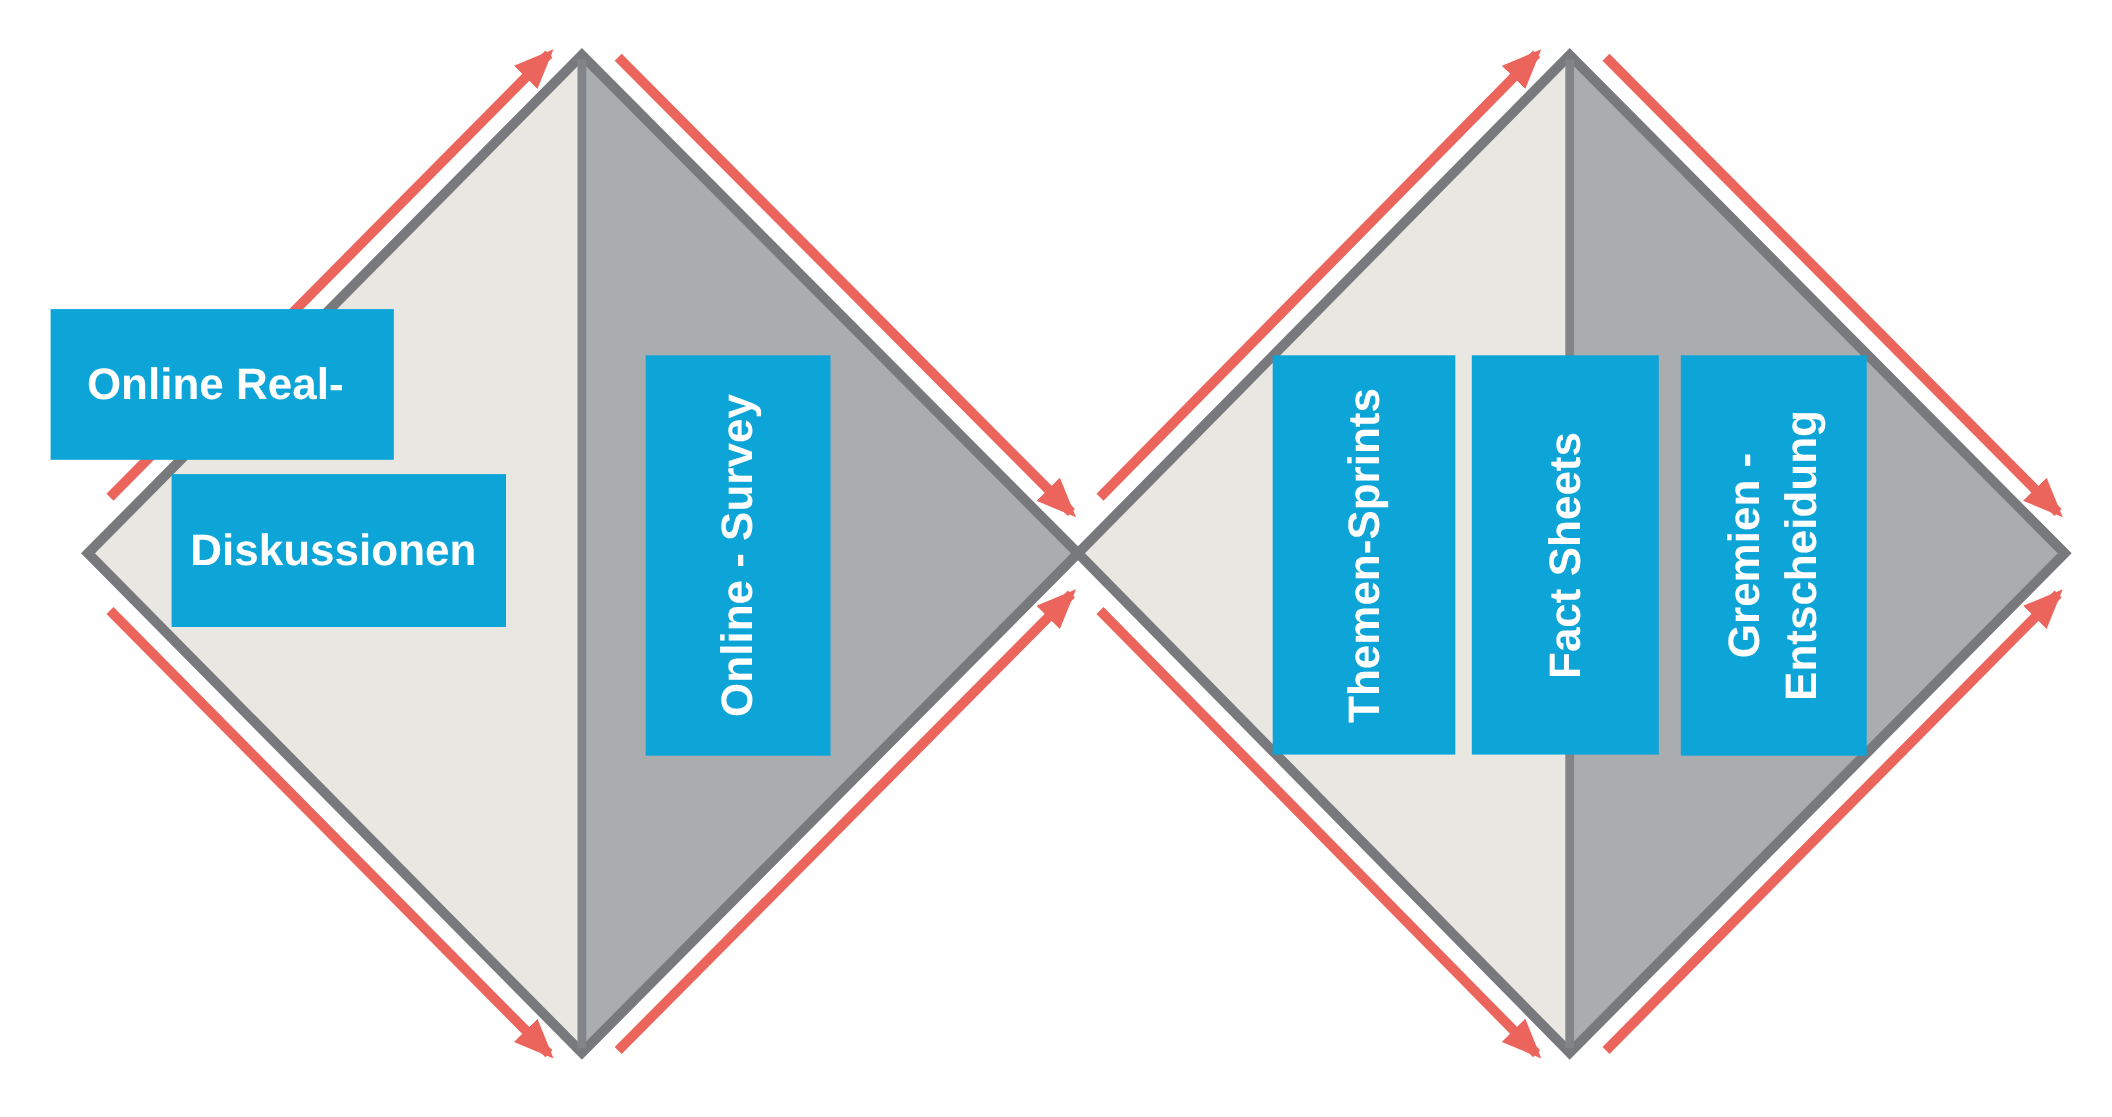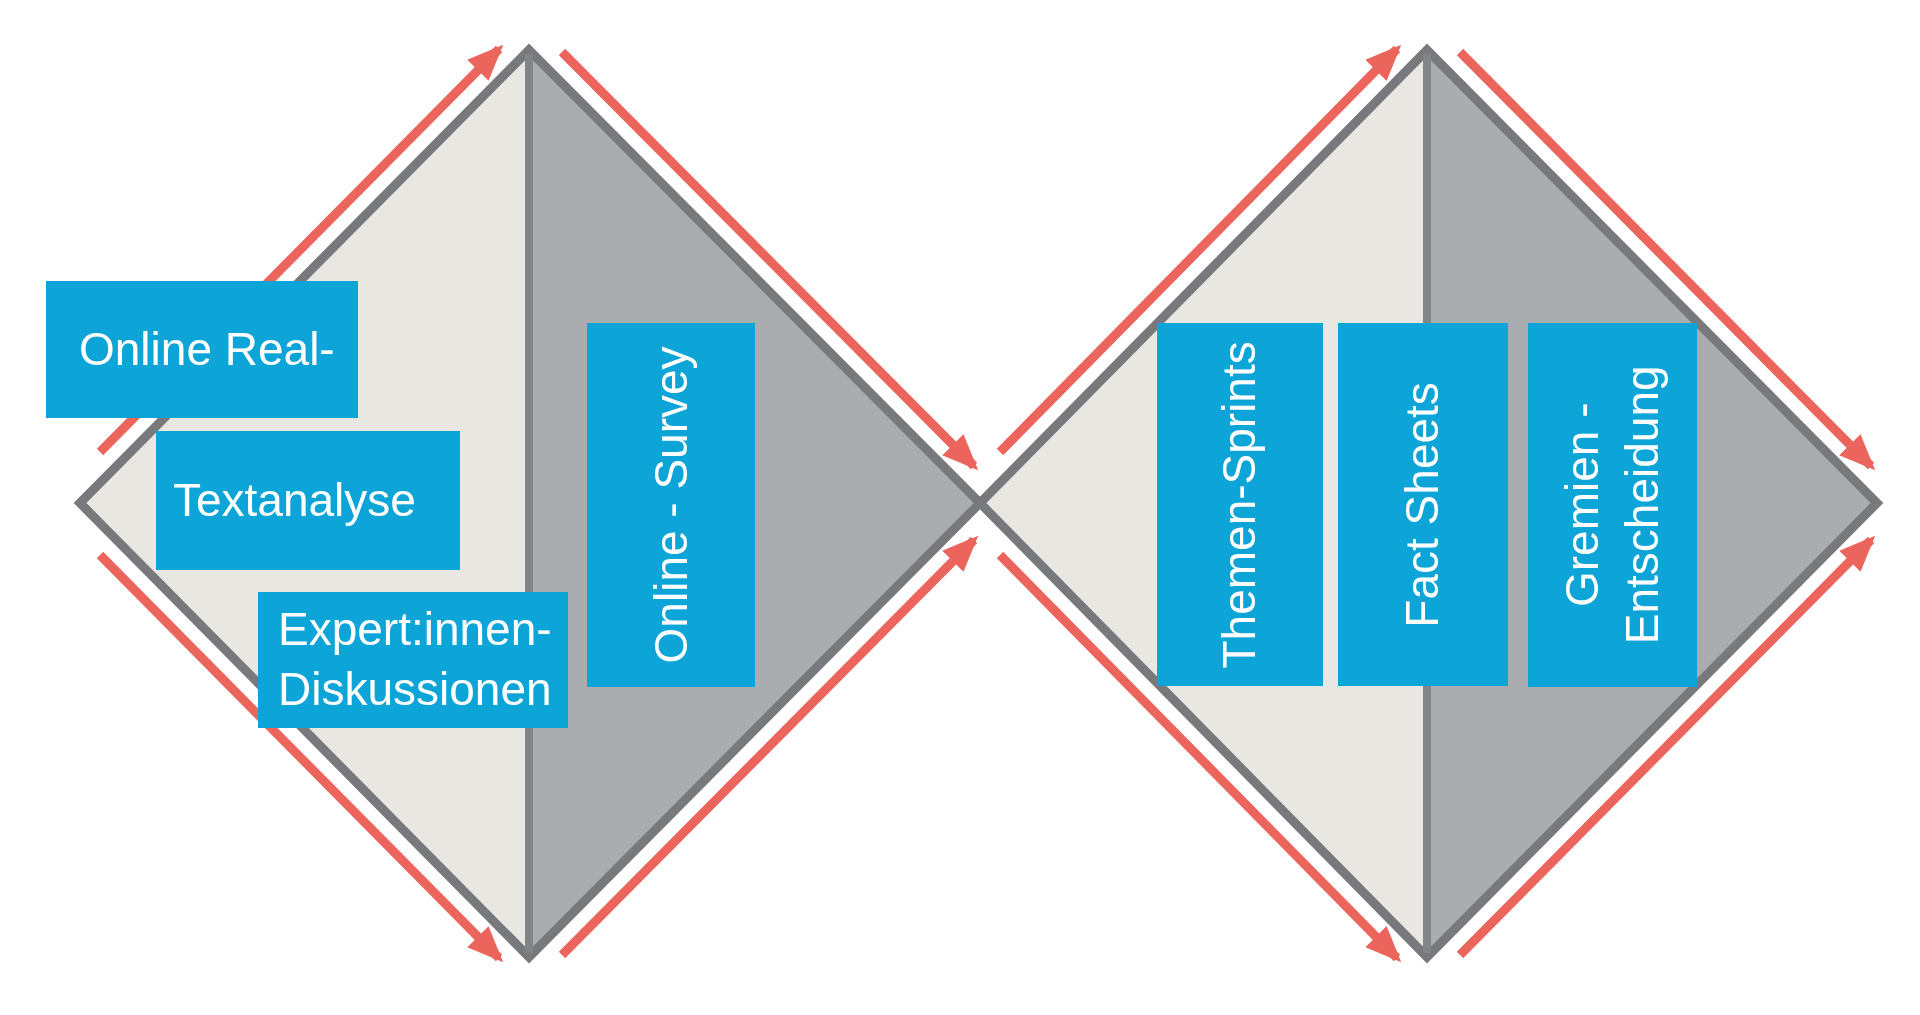--- a/index.html
+++ b/index.html
@@ -27,22 +27,23 @@
   .outline        { fill: none; stroke: var(--outline, #77797c); stroke-width: 9; }
   .divider        { stroke: var(--divider, #828588); stroke-width: 8; }
   .arrow          { stroke: var(--arrow, #eb655c); stroke-width: 9; fill: none; }
   #ah path        { fill: var(--arrow, #eb655c); }
 
   .label {
     position: absolute;
     box-sizing: border-box;
     background: var(--label-bg, #0da4d8);
     color: var(--label-text, #ffffff);
-    font-size: 46px;
+    font-size: 40px;
     line-height: 1.3;
+    font-weight: bold;
   }
   .label.h {
     display: flex;
     flex-direction: column;
     justify-content: center;
   }
   .label.v {
     display: flex;
     align-items: center;
     justify-content: center;
@@ -92,27 +93,23 @@
     <line class="arrow" x1="1460" y1="52" x2="1871" y2="466" marker-end="url(#ah)"></line>
     <line class="arrow" x1="1000" y1="555" x2="1397" y2="958" marker-end="url(#ah)"></line>
     <line class="arrow" x1="1460" y1="955" x2="1871" y2="540" marker-end="url(#ah)"></line>
   </svg>
 
   <div class="label h" id="label-delphi">
     <div class="line">Online Real-</div>
   </div>
 
   <div class="label h" id="label-textanalyse">
-    <div class="line">Textanalyse</div>
+    <div class="line">Diskussionen</div>
   </div>
 
-  <div class="label h" id="label-expertinnen">
-    <div class="line">Expert:innen-</div>
-    <div class="line">Diskussionen</div>
-  </div>
 
   <div class="label v" id="label-survey">
     <div class="rot line">Online - Survey</div>
   </div>
 
   <div class="label v" id="label-sprints">
     <div class="rot line">Themen-Sprints</div>
   </div>
 
   <div class="label v" id="label-factsheets">

